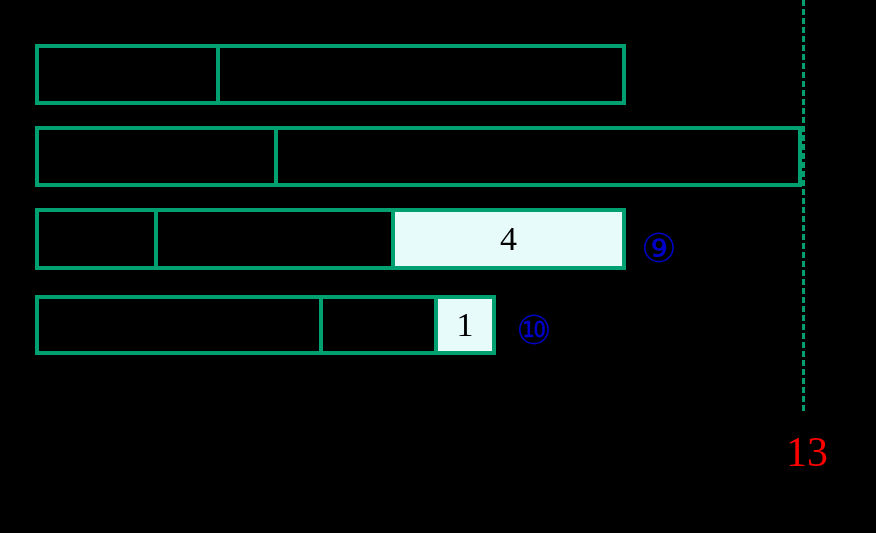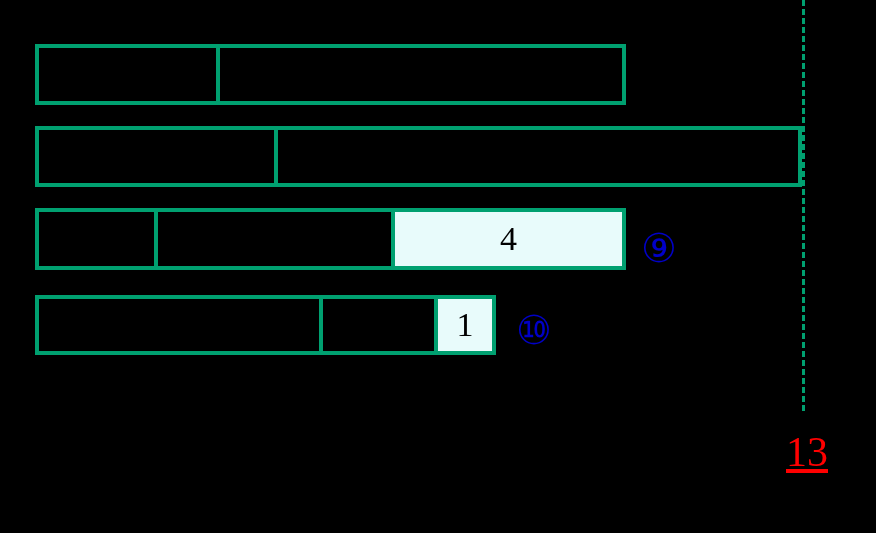--- a/index.html
+++ b/index.html
@@ -100,17 +100,17 @@
       </div>
       <div class="bar-row" style="left: 35px; top: 295px; width: 461px; height: 60px; border-color: rgb(0, 160, 112);">
         <div class="seg" style="width: 285px;"></div>
         <div class="seg" style="width: 117px; border-left: 4px solid rgb(0, 160, 112);"></div>
         <div class="seg filled" style="width: 59px; background: rgb(232, 251, 251); border-left: 4px solid rgb(0, 160, 112);">
           <span class="seg-value" style="color: rgb(0, 0, 0);">1</span>
         </div>
       </div>
     </div>
 
-  <div class="limit-label" style="left: 786px; top: 431px; color: rgb(255, 0, 0); text-decoration: underline;">13</div>
+  <div class="limit-label" style="left: 786px; top: 431px; color: rgb(255, 0, 0);">13</div>
 
 <div class="badge b9" style="left: 641px; top: 228px; color: rgb(0, 0, 200);">⑨</div>
     <div class="badge b10" style="left: 516px; top: 310px; color: rgb(0, 0, 200);">⑩</div>
   </div>
 
 </body></html>

